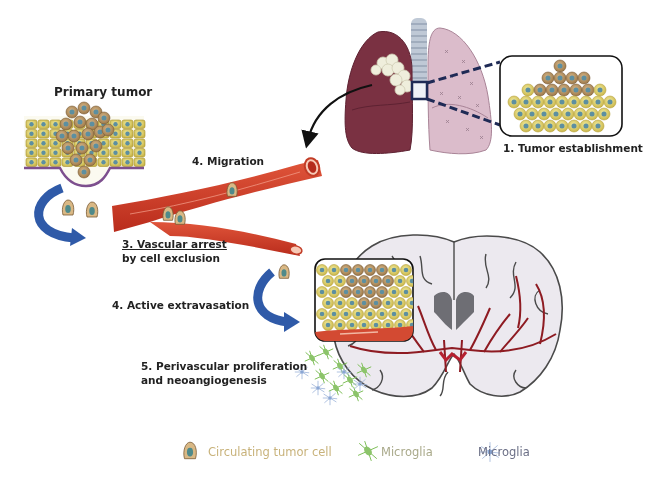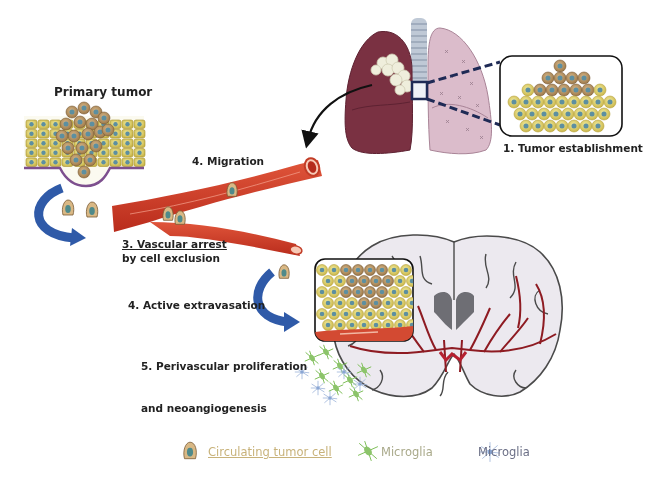--- a/index.html
+++ b/index.html
@@ -962,19 +962,19 @@
         <circle cx="490" cy="452" r="2.4200000000000004" fill="#8aa6d4"></circle>
       </g>
     </g>
 </svg>
 
 <div class="lbl" style="left:54px; top:85px; font-size:12px;">Primary tumor</div>
 <div class="lbl" style="left:503px; top:141px;">1. Tumor establishment</div>
 <div class="lbl" style="left:192px; top:154px;">4. Migration</div>
 <div class="lbl" style="left:122px; top:237px;text-decoration:underline;">3. Vascular arrest</div>
 <div class="lbl" style="left:122px; top:251px;">by cell exclusion</div>
-<div class="lbl" style="left:128px; top:298px;">4. Active extravasation</div>
+<div class="lbl" style="left:112px; top:298px;">4. Active extravasation</div>
 <div class="lbl" style="left:141px; top:359px;">5.  Perivascular proliferation</div>
-<div class="lbl" style="left:141px; top:373px;margin-top:28px;">and neoangiogenesis</div>
-
-<div class="legend-text" style="left:208px; top:445px; color:#c8b27a;text-decoration:underline;">Circulating tumor cell</div>
+<div class="lbl" style="left:141px; top:373px;">and neoangiogenesis</div>
+
+<div class="legend-text" style="left:208px; top:445px; color:#c8b27a;">Circulating tumor cell</div>
 <div class="legend-text" style="left:381px; top:445px; color:#a9a98a;">Microglia</div>
 <div class="legend-text" style="left:478px; top:445px; color:#6b6f86;">Microglia</div>
 
 </body></html>

